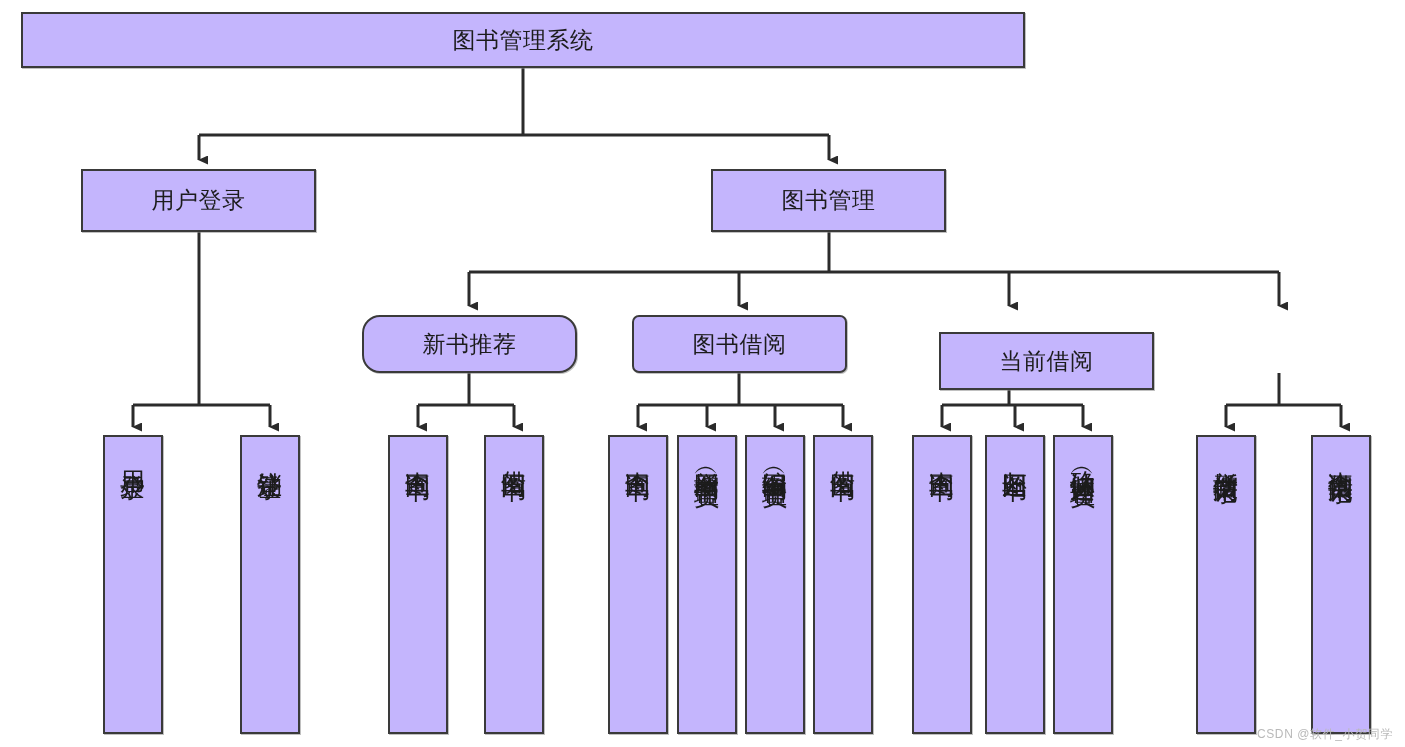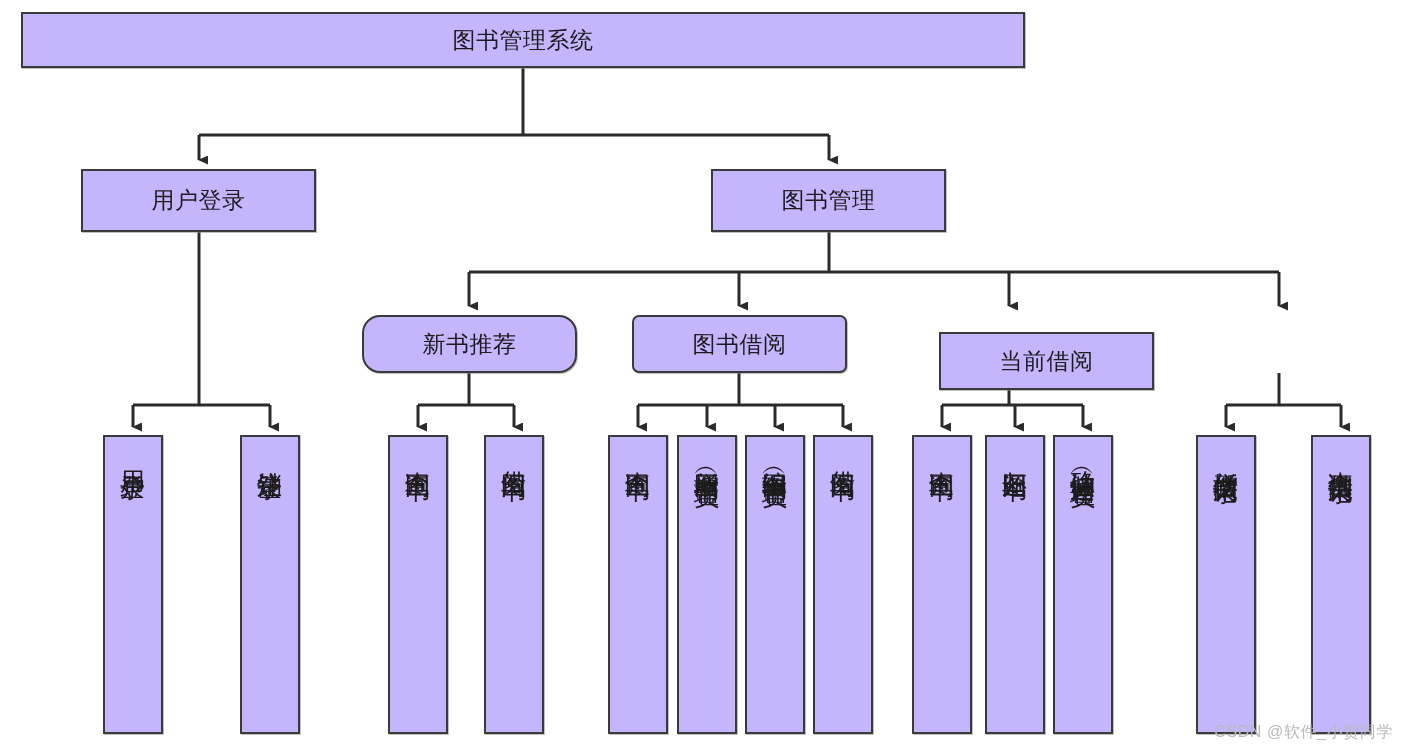--- a/index.html
+++ b/index.html
@@ -52,21 +52,21 @@
     text-orientation: upright;
     font-size: 25px;
     line-height: 1.12;
     letter-spacing: 2px;
     white-space: nowrap;
   }
   .watermark {
     position: absolute;
     right: 12px;
     bottom: 4px;
-    font-size: 16px;
+    font-size: 12px;
     color: #b9b9b9;
     letter-spacing: 0.6px;
     white-space: nowrap;
   }
 </style>
 </head>
 <body>
 
 <div id="diagram-root">
 

